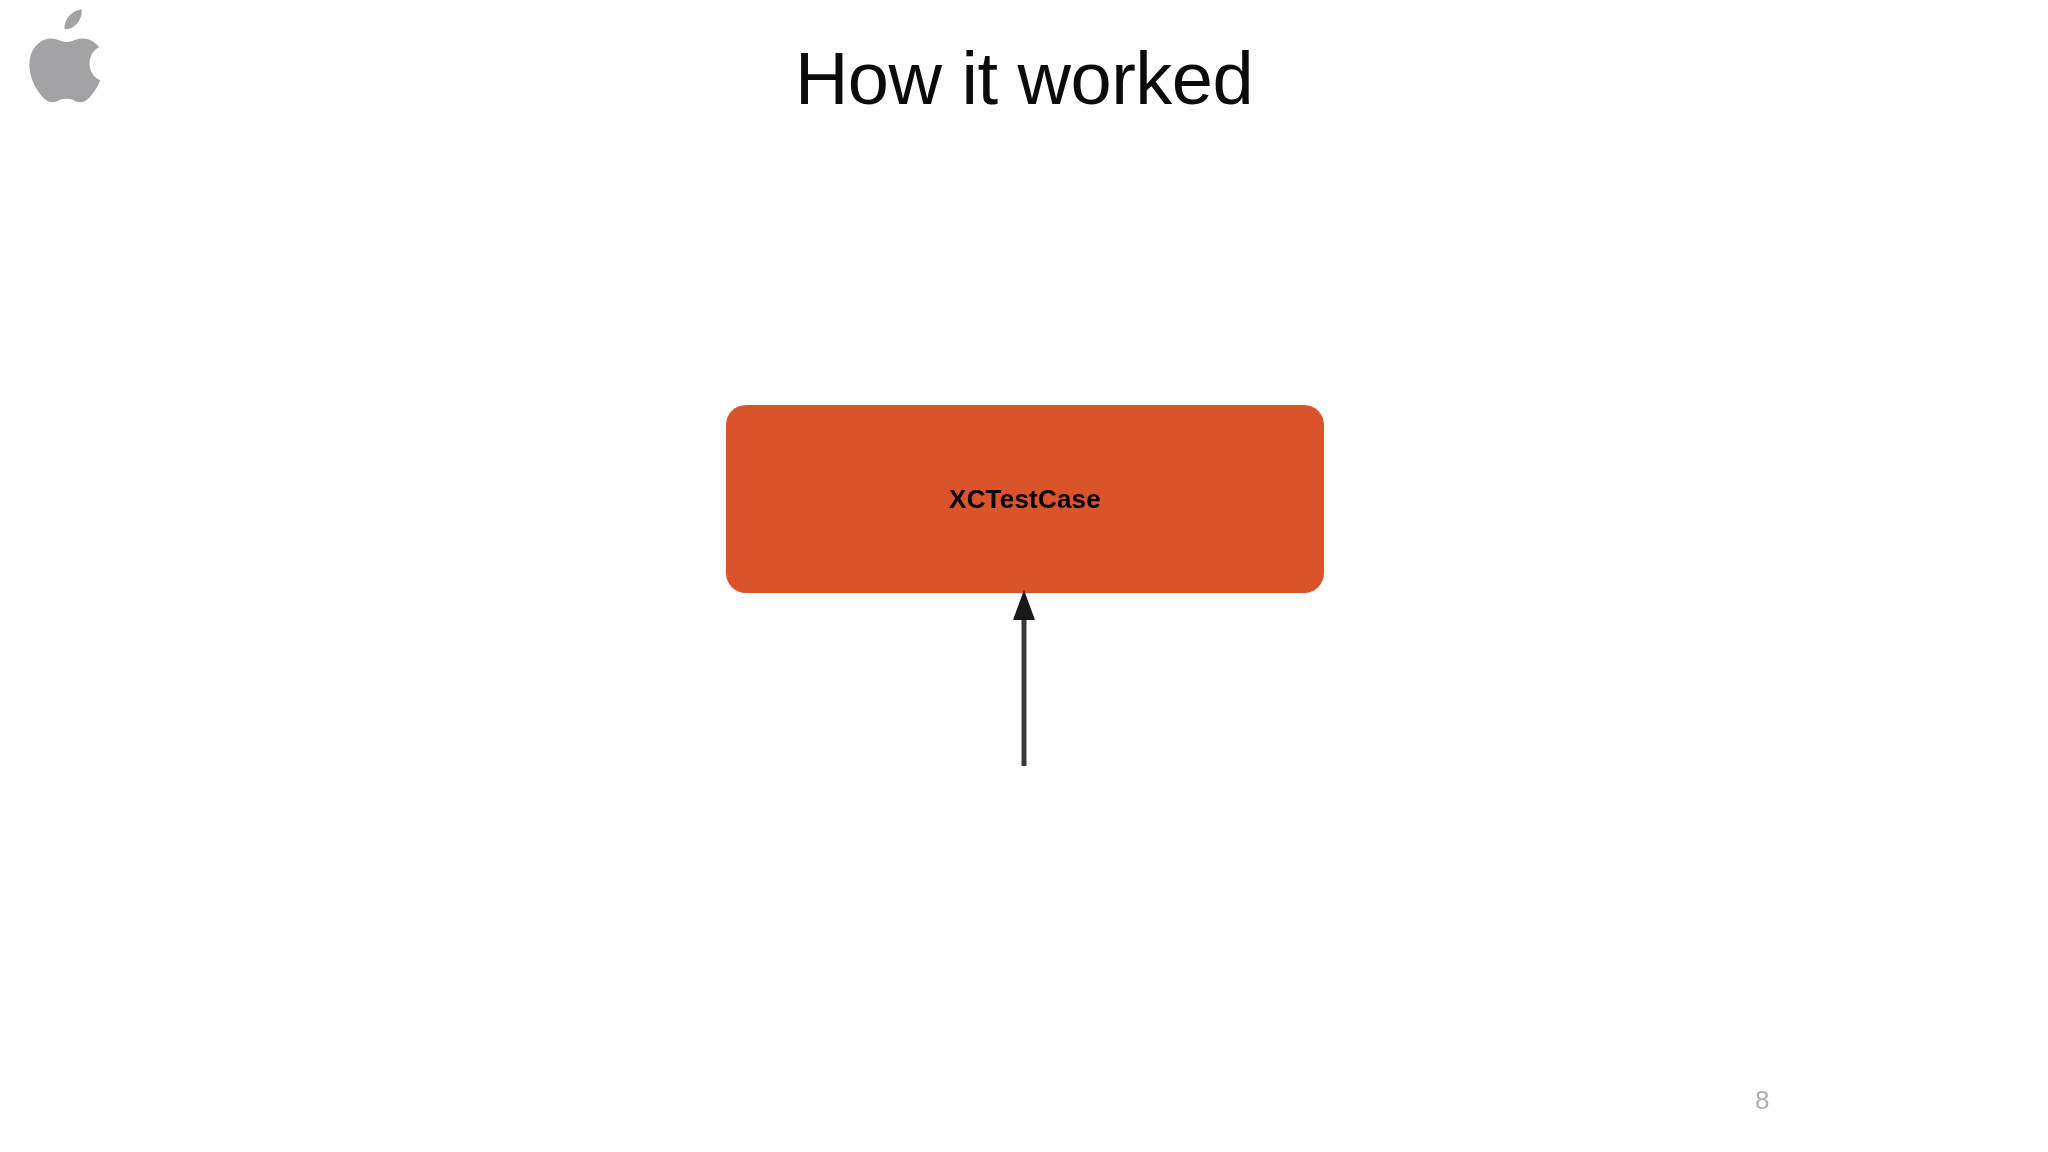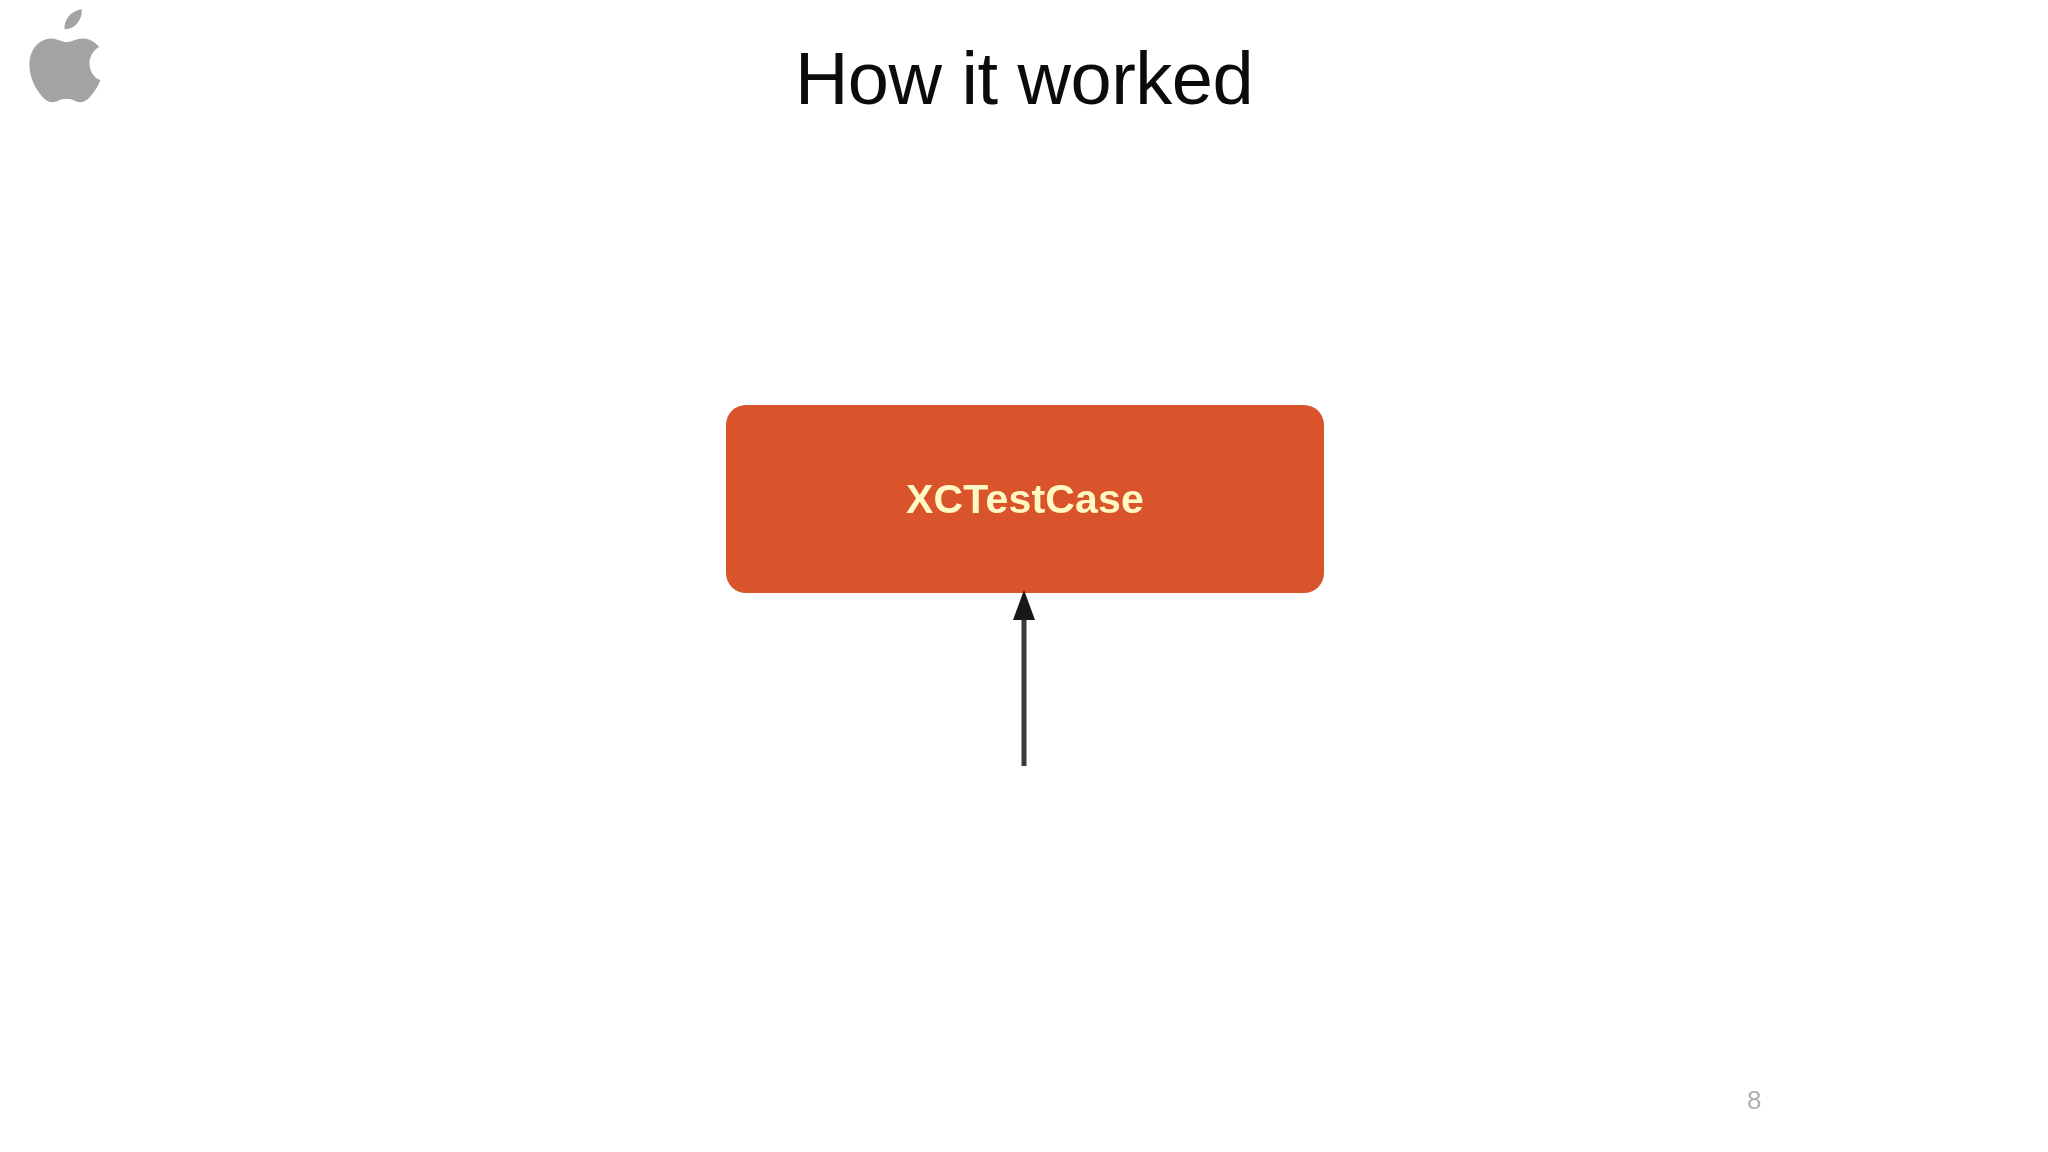--- a/index.html
+++ b/index.html
@@ -10,20 +10,21 @@
   }
   body {
     font-family: "Liberation Sans", sans-serif;
   }
   .slide {
     position: relative;
     width: 1858px;
     height: 1152px;
     background: #ffffff;
     overflow: hidden;
+    padding-left: 8px;
   }
 
   
   .apple-logo {
     position: absolute;
     left: 26px;
     top: 8px;
     width: 78px;
     height: 100px;
   }
@@ -53,22 +54,22 @@
     height: 1152px;
   }
 
   .node {
     position: absolute;
     display: flex;
     align-items: center;
     justify-content: center;
     background: #d9532b;
     border-radius: 20px;
-    color: #fef9c3;
-    font-size: 41px;
+    color: #000000;
+    font-size: 26px;
     font-weight: bold;
     letter-spacing: 0.2px;
     box-sizing: border-box;
   }
 
   .node-superclass {
     left: 726px;
     top: 405px;
     width: 598px;
     height: 188px;

